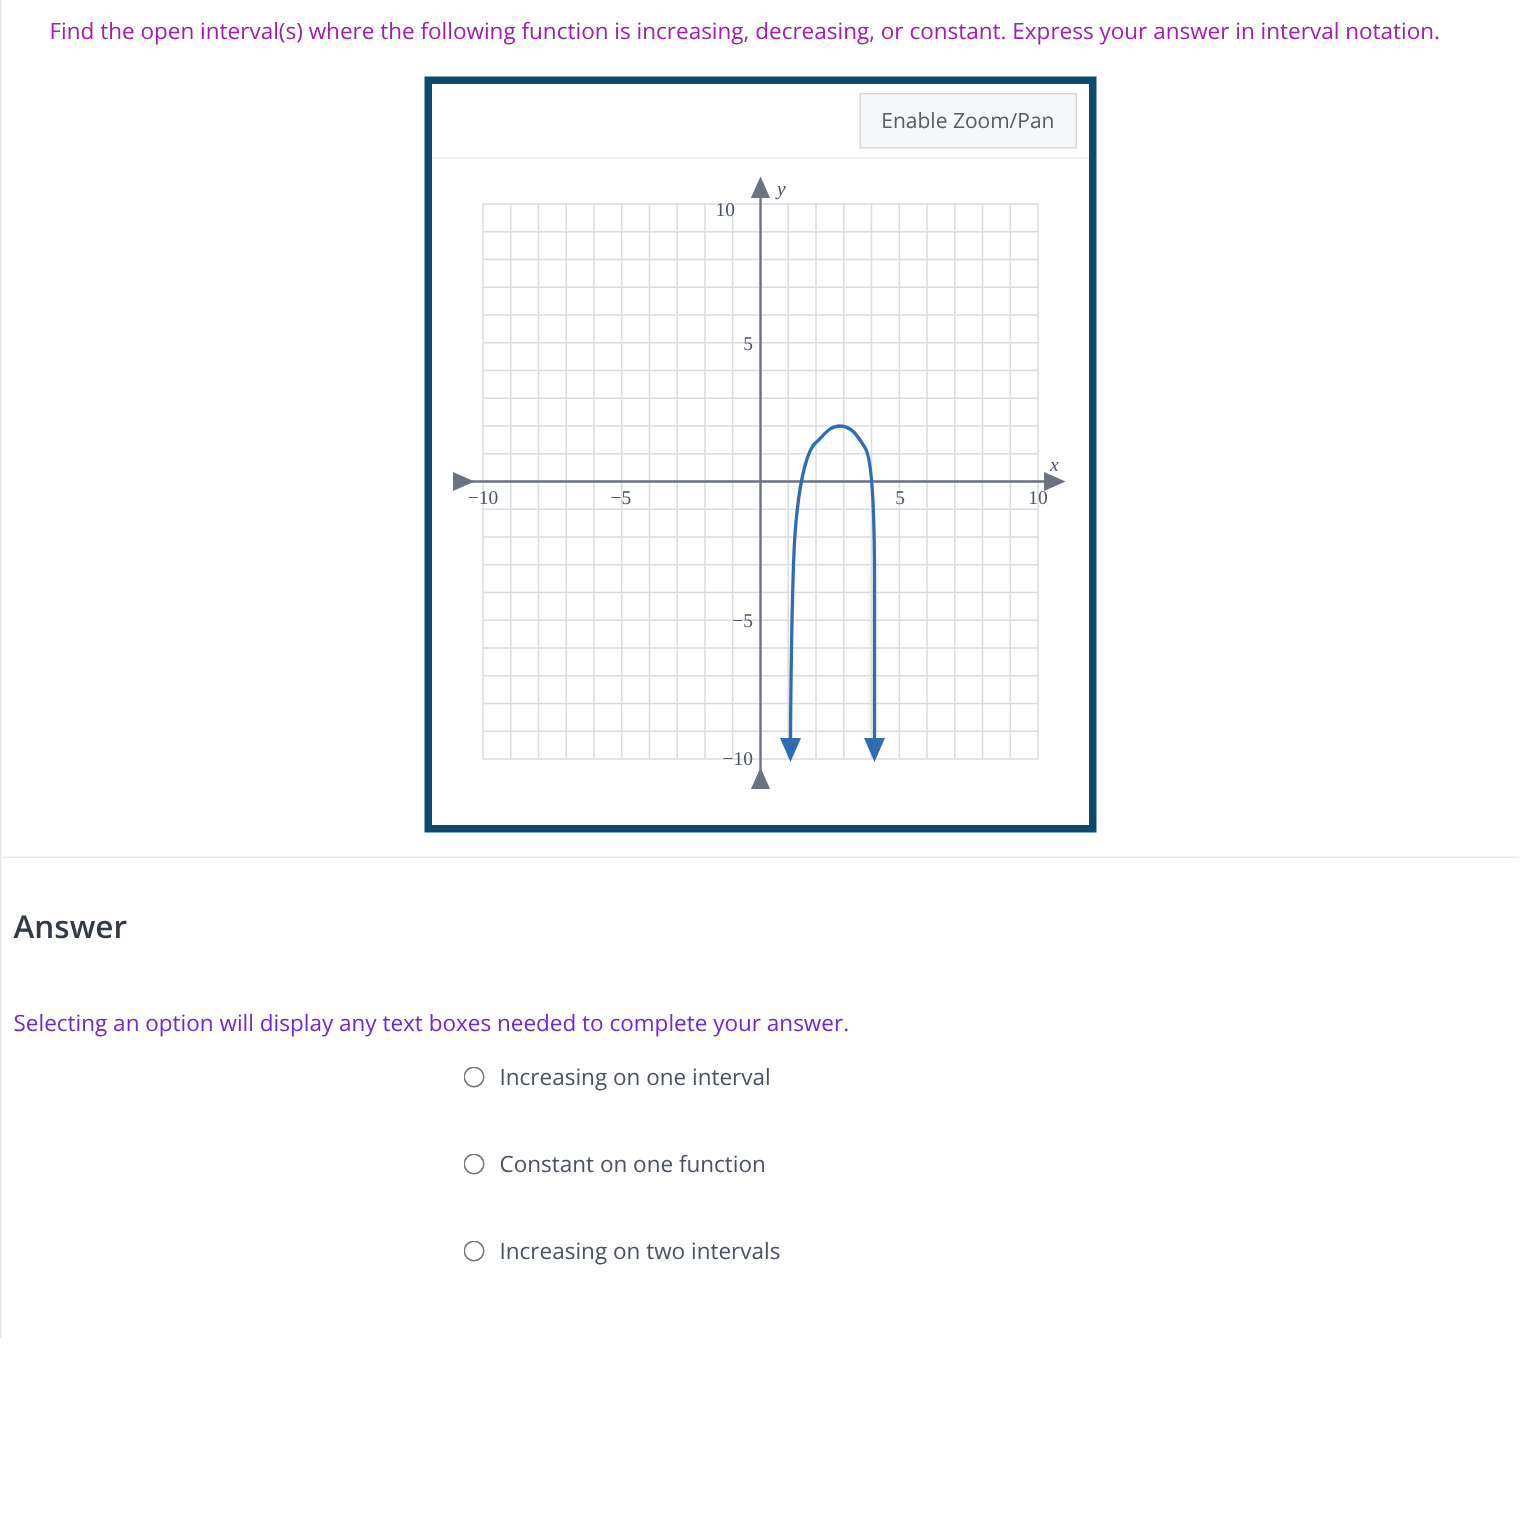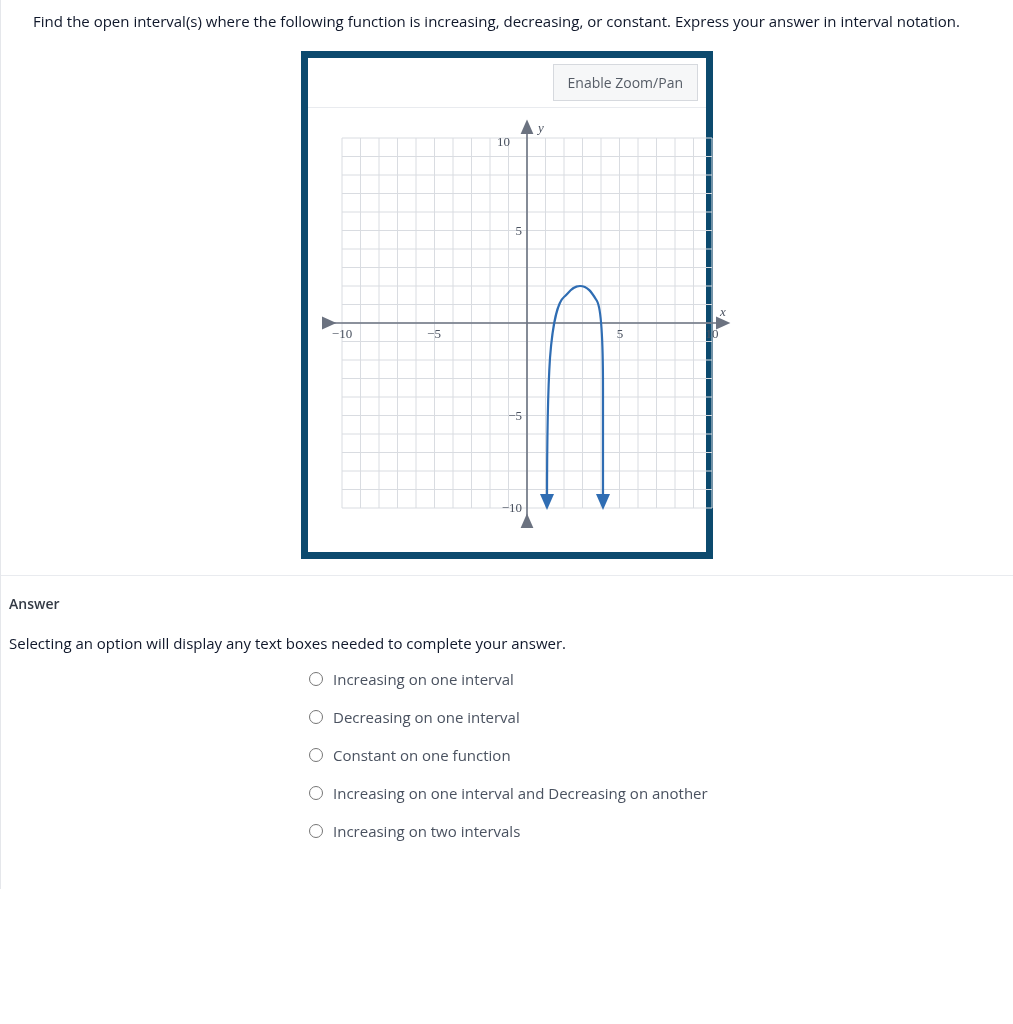--- a/index.html
+++ b/index.html
@@ -12,29 +12,29 @@
     width: 1013px;
   }
   .page {
     border-left: 1px solid #e5e7eb;
     padding: 0 0 40px 0;
   }
   .question-area {
     padding: 10px 24px 16px 24px;
   }
   .question-text {
-    color: #0f172a;
+    color: #a21caf;
     font-size: 15px;
     line-height: 1.5;
     padding: 0 0 10px 8px;
   }
   .graph-wrap {
-    width: 412px;
+    width: 448px;
     margin: 8px auto 0 auto;
-    border: 7px solid #0c4a6e;
+    border: 5px solid #0c4a6e;
     background: #fff;
   }
   .graph-toolbar {
     display: flex;
     justify-content: flex-end;
     border-bottom: 1px solid #e9ebef;
     padding: 6px 8px;
   }
   .zoom-btn {
     display: inline-block;
@@ -56,33 +56,34 @@
     border-top: 1px solid #e9ebef;
     margin: 0;
   }
 
   .answer-area {
     padding: 18px 8px 8px 8px;
   }
   .answer-heading {
     font-weight: 600;
     color: #333a45;
-    font-size: 14px;
+    font-size: 21px;
+    margin-top: 14px;
   }
   .helper-text {
-    color: #0f172a;
-    font-size: 15px;
-    margin-top: 20px;
+    color: #6d28d9;
+    font-size: 15px;
+    margin-top: 40px;
   }
 
   .options {
     margin: 16px 0 0 300px;
     display: flex;
     flex-direction: column;
-    gap: 18px;
+    gap: 38px;
     justify-content: flex-end;
   }
   .opt {
     display: flex;
     align-items: center;
     gap: 10px;
     color: #4a5260;
     font-size: 15px;
     cursor: pointer;
   }
@@ -201,29 +202,21 @@
     <div class="answer-heading">Answer</div>
     <div class="helper-text">Selecting an option will display any text boxes needed to complete your answer.</div>
 
     <div class="options">
       <label class="opt">
         <input type="radio" name="ans" style="">
         <span>Increasing on one interval</span>
       </label>
       <label class="opt">
         <input type="radio" name="ans" style="">
-        <span>Decreasing on one interval</span>
-      </label>
-      <label class="opt">
-        <input type="radio" name="ans" style="">
         <span>Constant on one function</span>
-      </label>
-      <label class="opt">
-        <input type="radio" name="ans" style="">
-        <span>Increasing on one interval and Decreasing on another</span>
       </label>
       <label class="opt">
         <input type="radio" name="ans" style="">
         <span>Increasing on two intervals</span>
       </label>
     </div>
   </div>
 </div>
 
 </body></html>

